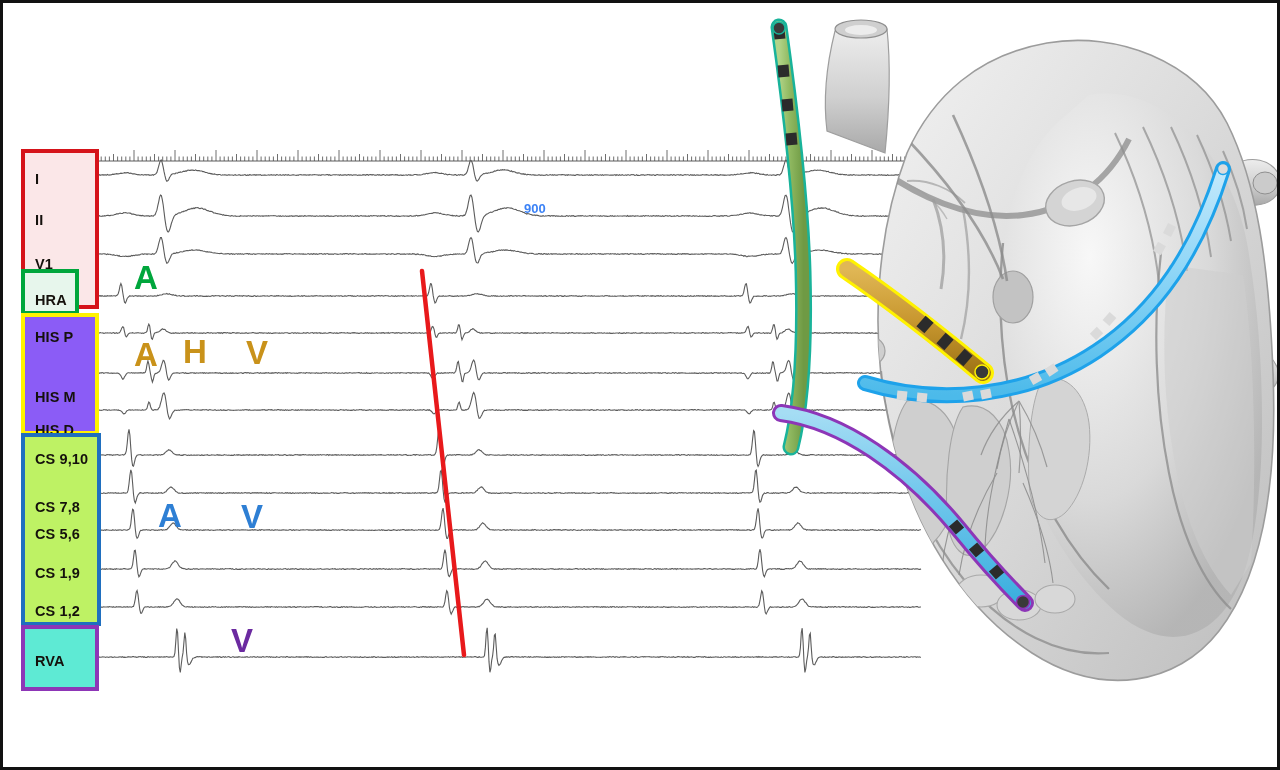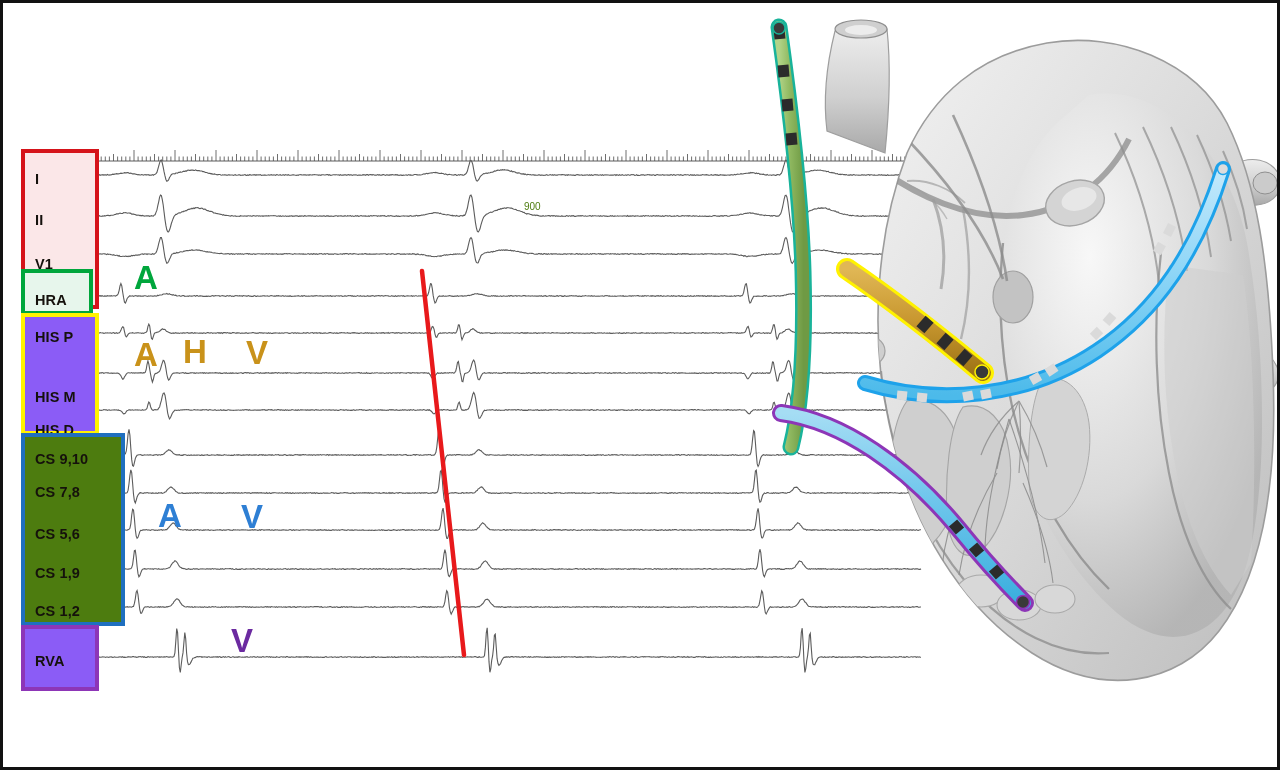--- a/index.html
+++ b/index.html
@@ -56,23 +56,23 @@
     font-size: 33px;
     line-height: 1;
     z-index: 8;
     user-select: none;
   }
 
   
   .caliper-num {
     position: absolute;
     font-family: "Liberation Sans", sans-serif;
-    font-weight: normal;
-    font-size: 10px;
-    color: #4d7c0f;
+    font-weight: bold;
+    font-size: 13px;
+    color: #3b82f6;
     z-index: 8;
   }
 
   
   #heart-panel {
     position: absolute;
     right: 0px;
     top: 0px;
     width: 520px;
     height: 700px;
@@ -528,33 +528,33 @@
         <div class="ann" style="left: 210px; top: 475px; color: rgb(107, 42, 160);">V</div>
       </div>
   </div>
 
   <div id="label-column">
       <div class="label-group" style="top: 146px; height: 160px; width: 78px; left: 18px; border-color: rgb(213, 19, 26); border-width: 4px; background: rgb(251, 231, 232);">
         <div class="chan-label" style="top: 19px;">I</div>
         <div class="chan-label" style="top: 60px;">II</div>
         <div class="chan-label" style="top: 104px;">V1</div>
       </div>
-      <div class="label-group" style="top: 266px; height: 46px; width: 72px; left: 18px; border-color: rgb(0, 166, 60); border-width: 4px; background: rgb(231, 246, 236);">
+      <div class="label-group" style="top: 266px; height: 46px; width: 58px; left: 18px; border-color: rgb(0, 166, 60); border-width: 4px; background: rgb(231, 246, 236);">
         <div class="chan-label" style="top: 20px;">HRA</div>
       </div>
       <div class="label-group" style="top: 310px; height: 122px; width: 78px; left: 18px; border-color: rgb(255, 242, 0); border-width: 4px; background: #8b5cf6;">
         <div class="chan-label" style="top: 13px;">HIS P</div>
         <div class="chan-label" style="top: 53px; margin-top: 20px;">HIS M</div>
         <div class="chan-label" style="top: 106px; text-align: center;">HIS D</div>
       </div>
-      <div class="label-group" style="top: 430px; height: 193px; width: 104px; left: 18px; border-color: rgb(31, 111, 191); border-width: 4px; background: #4d7c0f;">
+      <div class="label-group" style="top: 430px; height: 193px; width: 80px; left: 18px; border-color: rgb(31, 111, 191); border-width: 4px; background: #bef264;">
         <div class="chan-label" style="top: 15px;">CS 9,10</div>
-        <div class="chan-label" style="top: 48px;">CS 7,8</div>
+        <div class="chan-label" style="top: 63px;">CS 7,8</div>
         <div class="chan-label" style="top: 90px;">CS 5,6</div>
         <div class="chan-label" style="top: 129px;">CS 1,9</div>
         <div class="chan-label" style="top: 167px;">CS 1,2</div>
       </div>
-      <div class="label-group" style="top: 622px; height: 66px; width: 78px; left: 18px; border-color: rgb(141, 54, 183); border-width: 4px; background: #8b5cf6;">
+      <div class="label-group" style="top: 622px; height: 66px; width: 78px; left: 18px; border-color: rgb(141, 54, 183); border-width: 4px; background: #5eead4;">
         <div class="chan-label" style="top: 25px;">RVA</div>
       </div>
     </div>
 
 </div>
 
 </body></html>

